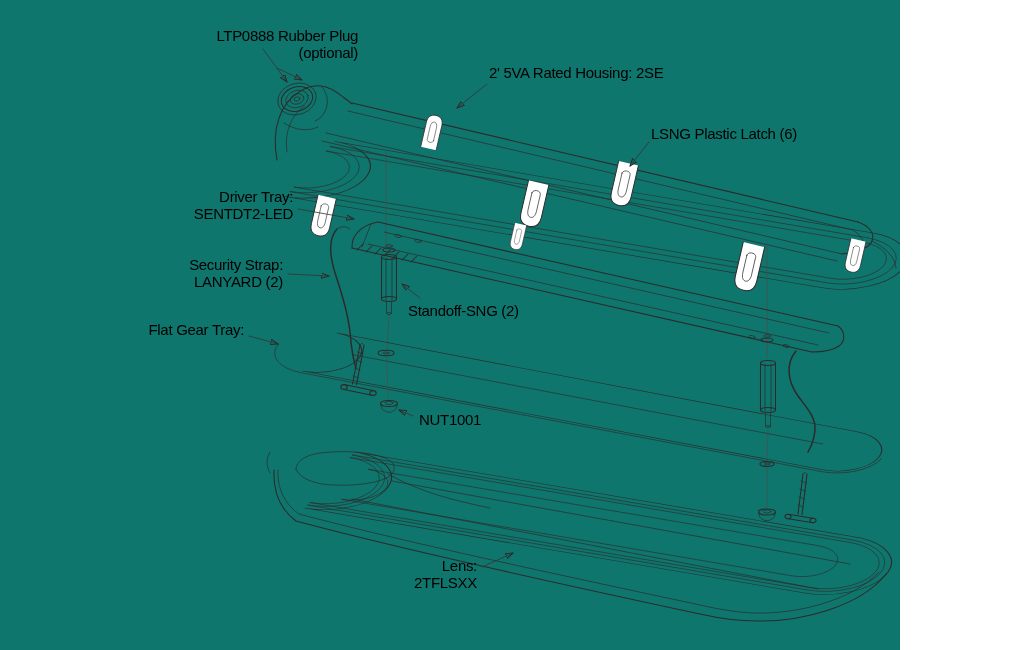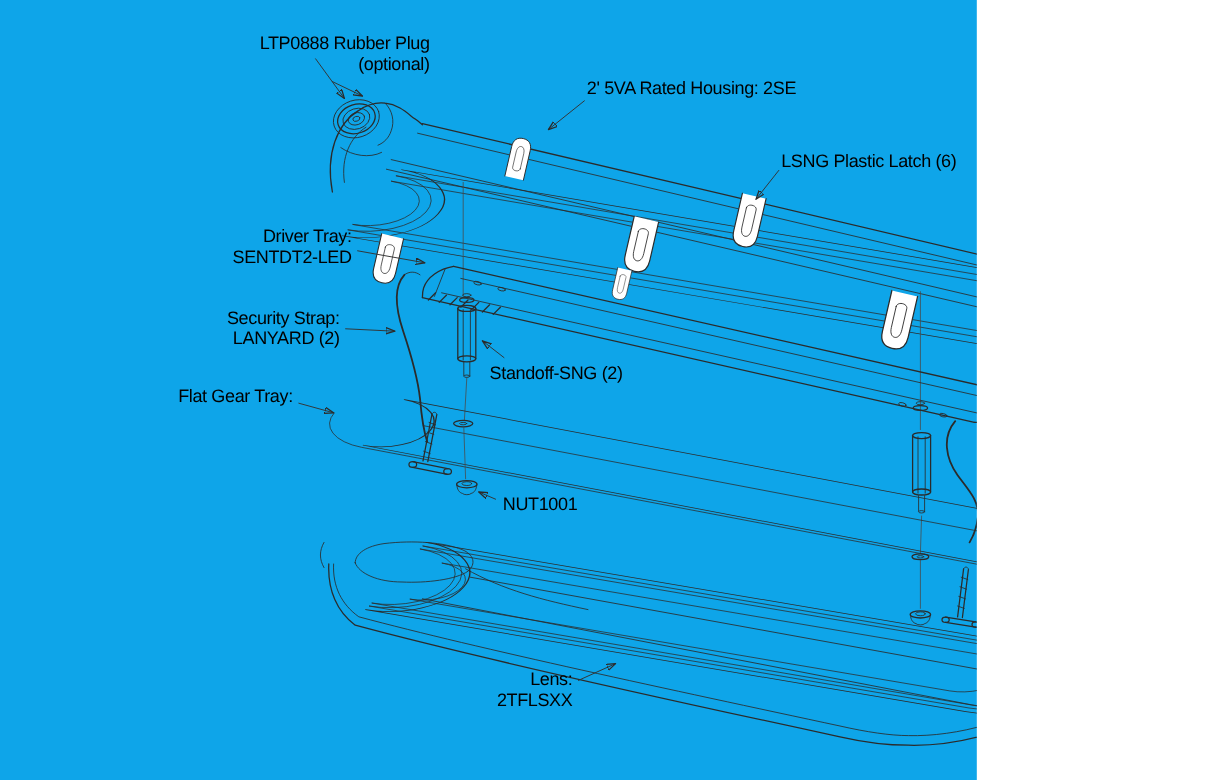--- a/index.html
+++ b/index.html
@@ -1,16 +1,16 @@
 <!DOCTYPE html>
 <html><head>
 <meta charset="utf-8">
 <style>
   html,body{margin:0;padding:0;background:#fff;}
-  .stage{position:relative;width:814px;height:650px;background:#0ea5e9;overflow:hidden;
+  .stage{position:relative;width:900px;height:650px;background:#0f766e;overflow:hidden;
          font-family:"Liberation Sans", sans-serif;}
   svg{position:absolute;left:0;top:0;}
   svg path, svg line, svg ellipse, svg circle{fill:none;stroke:#2b2b2b;stroke-width:1.05;
       stroke-linecap:round;stroke-linejoin:round;}
   .thin{stroke-width:0.7;}
   .construction{stroke-width:0.65;stroke:#4a4a4a;}
   .wire{stroke-width:1.5;}
   .wfill{fill:#ffffff;}
   .leader{stroke-width:0.8;stroke:#333333;}
   .lbl{font-family:"Liberation Sans", sans-serif;font-size:15px;letter-spacing:-0.3px;

